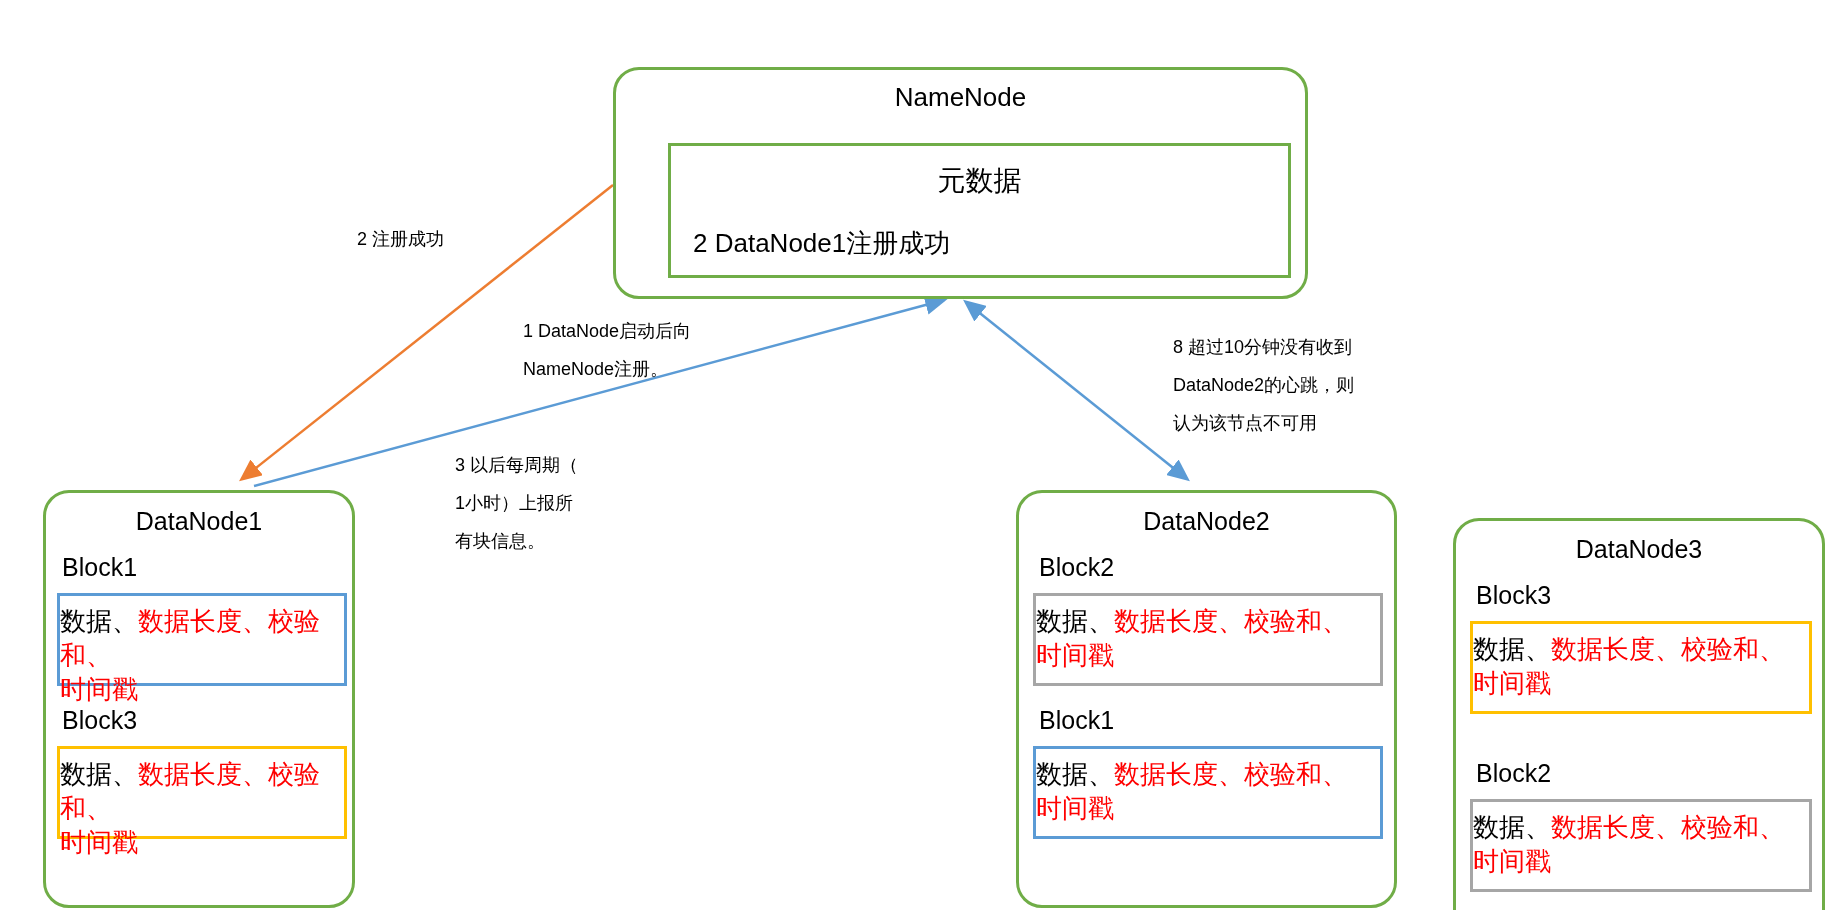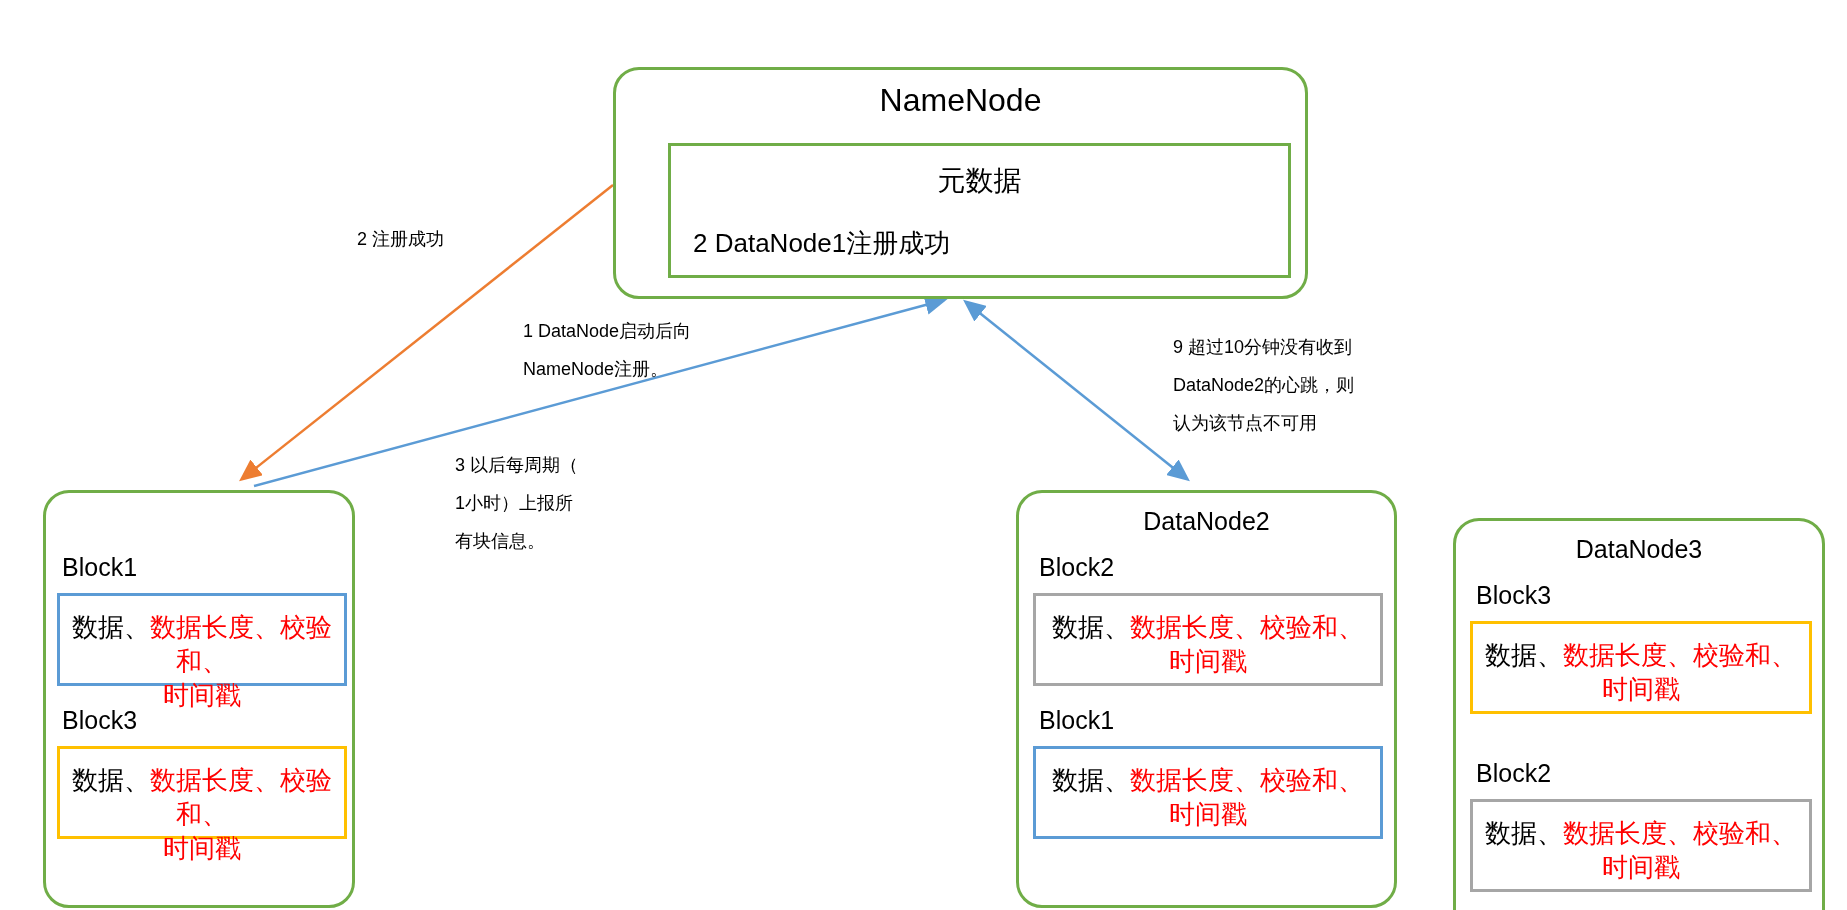--- a/index.html
+++ b/index.html
@@ -2,27 +2,27 @@
 <html><head>
 <meta charset="utf-8">
 <style>
   html,body{margin:0;padding:0;background:#fff;}
   #canvas{
     position:relative;width:1847px;height:910px;background:#ffffff;
     font-family:"Liberation Sans","DejaVu Sans",sans-serif;color:#1a1a1a;overflow:hidden;
   }
   svg.arrows{position:absolute;left:0;top:0;width:1847px;height:910px;pointer-events:none;}
   .node{position:absolute;border:3px solid #70AD47;border-radius:26px;background:#fff;box-sizing:border-box;}
-  .node-title{position:absolute;left:0;width:100%;text-align:center;font-size:32px;color:#000;}
+  .node-title{position:absolute;left:0;width:100%;text-align:center;font-size:26px;color:#000;}
   .inner-rect{position:absolute;border:3px solid #70AD47;box-sizing:border-box;}
   .inner-heading{position:absolute;left:0;width:100%;text-align:center;font-size:28px;color:#000;}
   .inner-status{position:absolute;font-size:26px;color:#000;}
   .block-label{position:absolute;font-size:25px;color:#000;}
-  .block-box{position:absolute;border:3px solid #888;box-sizing:border-box;text-align:center;
-             font-size:26px;line-height:34px;padding-top:14px;color:#000;background:#fff;}
+  .block-box{position:absolute;border:3px solid #888;box-sizing:border-box;text-align:left;
+             font-size:26px;line-height:34px;padding-top:8px;color:#000;background:#fff;}
   .block-box[data-border="blue"]{border-color:#5B9BD5;}
   .block-box[data-border="yellow"]{border-color:#FFC000;}
   .block-box[data-border="gray"]{border-color:#A6A6A6;}
   .red{color:#FF0000;}
   .annotation{position:absolute;font-size:18px;line-height:38px;white-space:pre-line;color:#000;}
 </style>
 </head>
 <body>
 
 <div id="canvas">
@@ -51,25 +51,26 @@
       <div class="inner-status" style="left:22px;top:80px;">2 DataNode1注册成功</div>
     </div>
   </div>
 
   <div class="annotation" style="left:357px;top:220px;">2 注册成功</div>
   <div class="annotation" style="left:523px;top:312px;">1 DataNode启动后向
 NameNode注册。</div>
   <div class="annotation" style="left:455px;top:446px;">3 以后每周期（
 1小时）上报所
 有块信息。</div>
-  <div class="annotation" style="left:1173px;top:328px;">9 超过10分钟没有收到
+  <div class="annotation" style="left:1173px;top:328px;">8 超过10分钟没有收到
 DataNode2的心跳，则
 认为该节点不可用</div>
 
   <div class="node" style="left:43px;top:490px;width:312px;height:418px;">
+    <div class="node-title" style="top:14px;font-size:25px;">DataNode1</div>
     <div class="block-label" style="left:16px;top:60px;">Block1</div>
     <div class="block-box" style="left:11px;top:100px;width:290px;height:93px;" data-border="blue">
       <span>数据、</span><span class="red">数据长度、校验和、</span><br>
       <span class="red">时间戳</span>
     </div>
     <div class="block-label" style="left:16px;top:213px;">Block3</div>
     <div class="block-box" style="left:11px;top:253px;width:290px;height:93px;" data-border="yellow">
       <span>数据、</span><span class="red">数据长度、校验和、</span><br>
       <span class="red">时间戳</span>
     </div>

